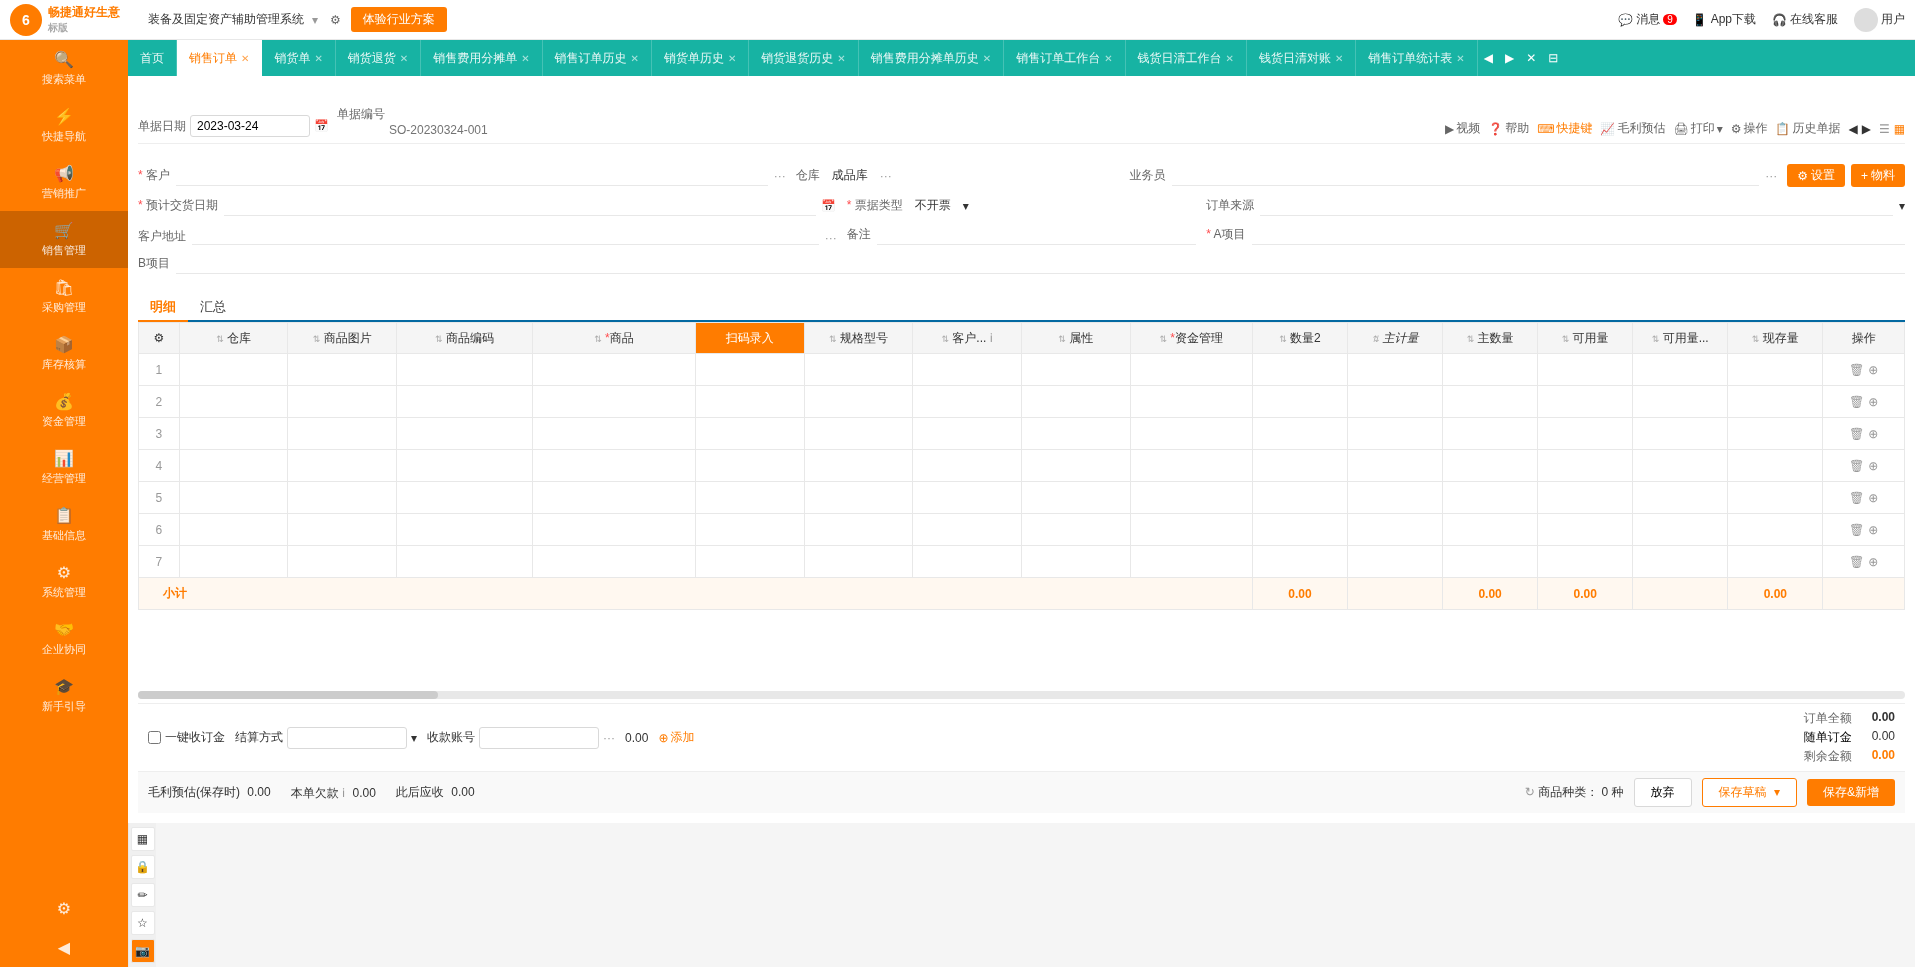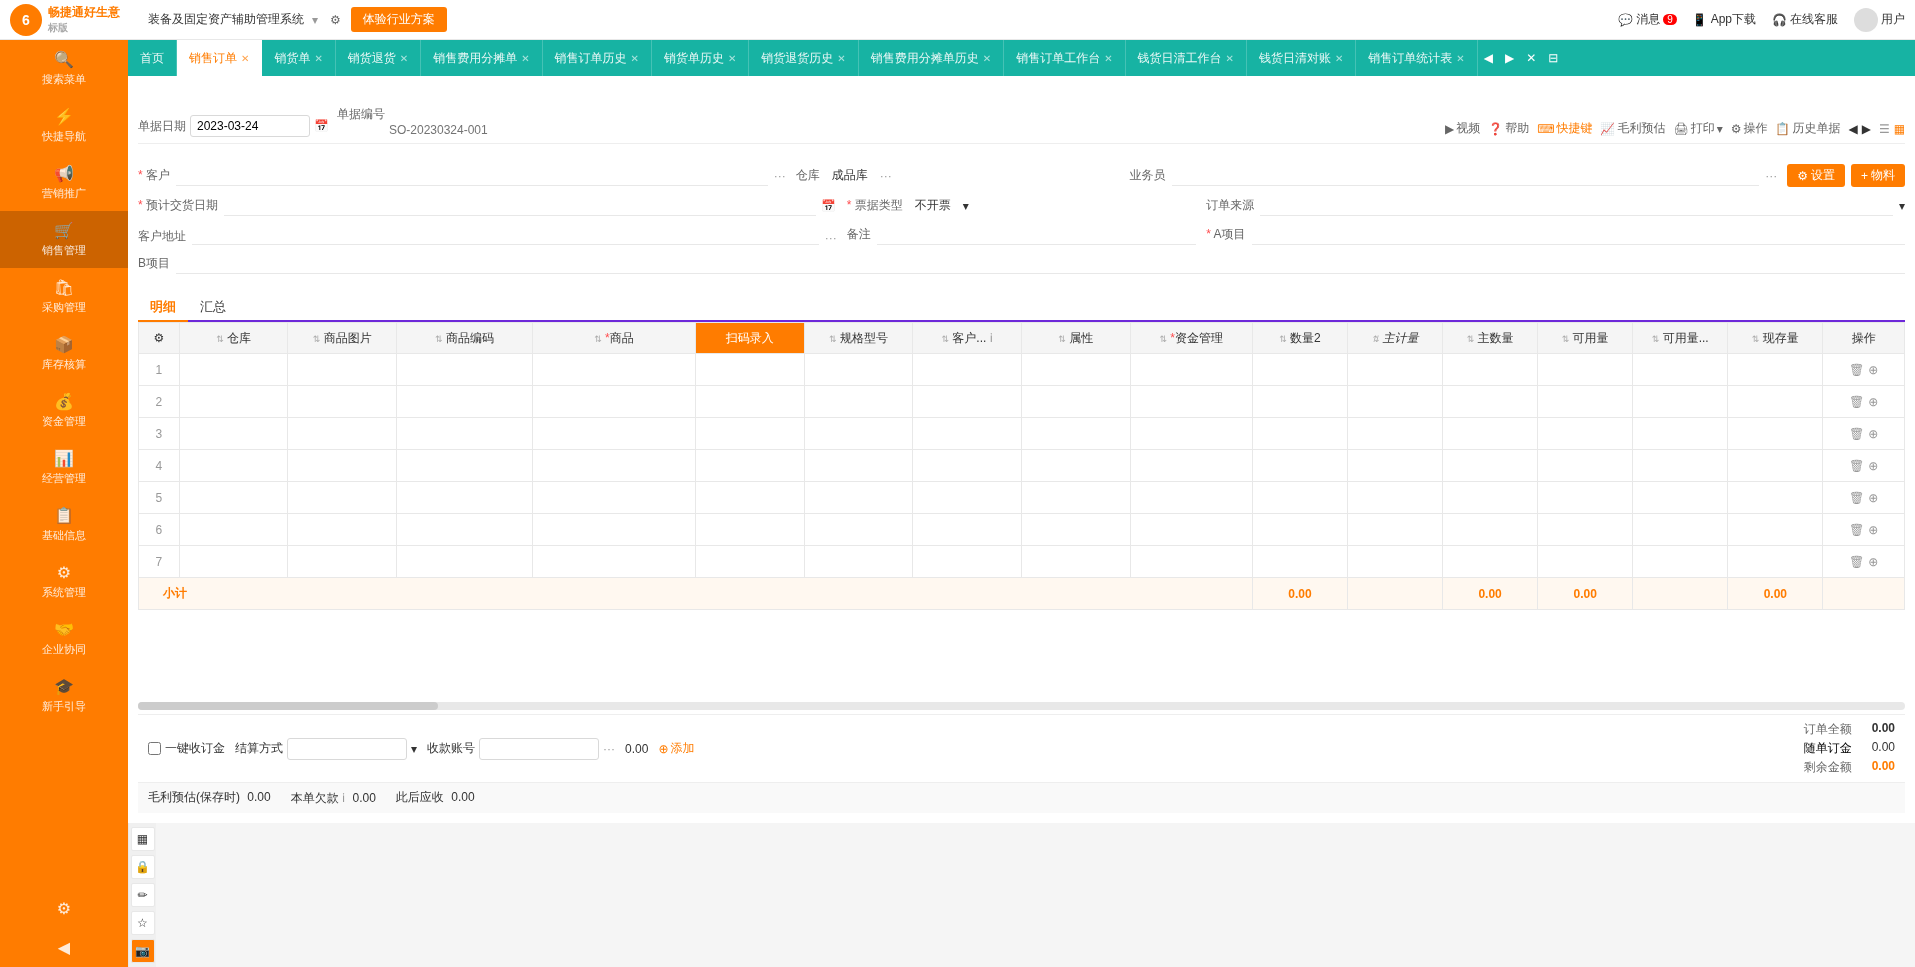--- a/index.html
+++ b/index.html
@@ -48,21 +48,21 @@
     
     .form-section { background: #fff; padding: 8px 0; }
     .form-row { display: flex; align-items: center; gap: 10px; padding: 4px 0; }
     .form-field { display: flex; align-items: center; gap: 6px; flex: 1; }
     .form-field-label { color: #666; font-size: 12px; white-space: nowrap; }
     .form-field-label.required::before { content: '* '; color: #ff4d4f; }
     .form-input { border: none; border-bottom: 1px solid #e8e8e8; padding: 3px 6px; font-size: 12px; min-width: 160px; color: #333; outline: none; background: transparent; }
     .dots { color: #999; cursor: pointer; }
 
     
-    .detail-tabs { display: flex; gap: 0; border-bottom: 2px solid #6d28d9; margin: 8px 0 0 0; }
+    .detail-tabs { display: flex; gap: 0; border-bottom: 2px solid #0369a1; margin: 8px 0 0 0; }
     .detail-tab { padding: 4px 12px; cursor: pointer; font-size: 13px; color: #333; }
     .detail-tab.active { color: #ff7c00; border-bottom: 2px solid #ff7c00; margin-bottom: -2px; font-weight: bold; }
 
     
     .data-table { width: 100%; border-collapse: collapse; font-size: 12px; }
     .data-table th { background: #f5f5f5; border: 1px solid #e8e8e8; padding: 6px 4px; font-weight: normal; white-space: nowrap; color: #333; text-align: center; }
     .data-table td { border: 1px solid #e8e8e8; padding: 4px; height: 32px; }
     .row-num { text-align: center; color: #999; }
 
     
@@ -699,20 +699,33 @@
               <span>
                 <span>本单欠款</span>
                 <span style="color:#999;">ℹ</span>
                 <span style="color:#333;margin-left:4px;">0.00</span>
               </span>
               <span>
                 <span>此后应收</span>
                 <span style="color:#333;margin-left:4px;">0.00</span>
               </span>
             </div>
+            <div class="bottom-right">
+              <span>
+                <span style="cursor:pointer;color:#999;">↻</span>
+                <span>商品种类：</span>
+                <span>0 种</span>
+              </span>
+              <button class="btn-discard">放弃</button>
+              <button class="btn-save-draft">
+                <span>保存草稿</span>
+                <span style="margin-left:4px;">▾</span>
+              </button>
+              <button class="btn-save-new">保存&amp;新增</button>
+            </div>
           </div>
         </div>
       </div>
 
       <div class="right-panel">
         <div class="right-panel-icon">▦</div>
         <div class="right-panel-icon">🔒</div>
         <div class="right-panel-icon">✏</div>
         <div class="right-panel-icon">☆</div>
         <div class="right-panel-icon orange">📷</div>

